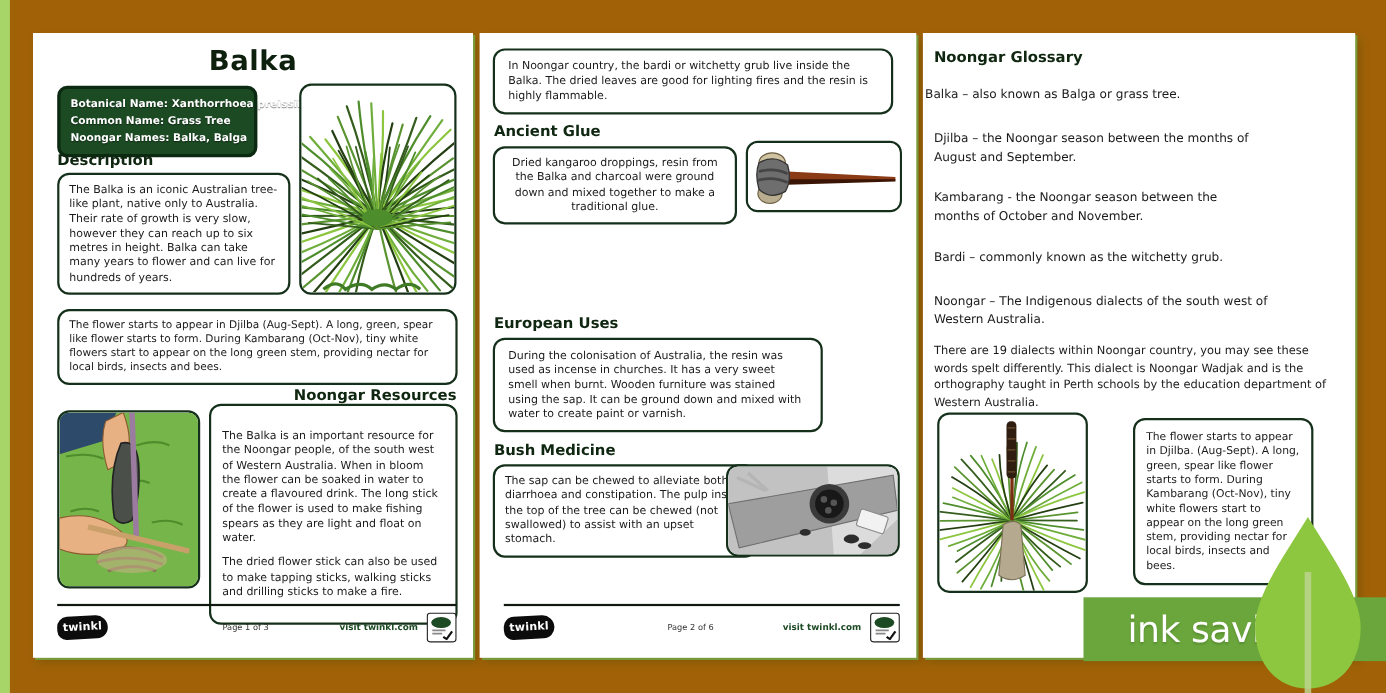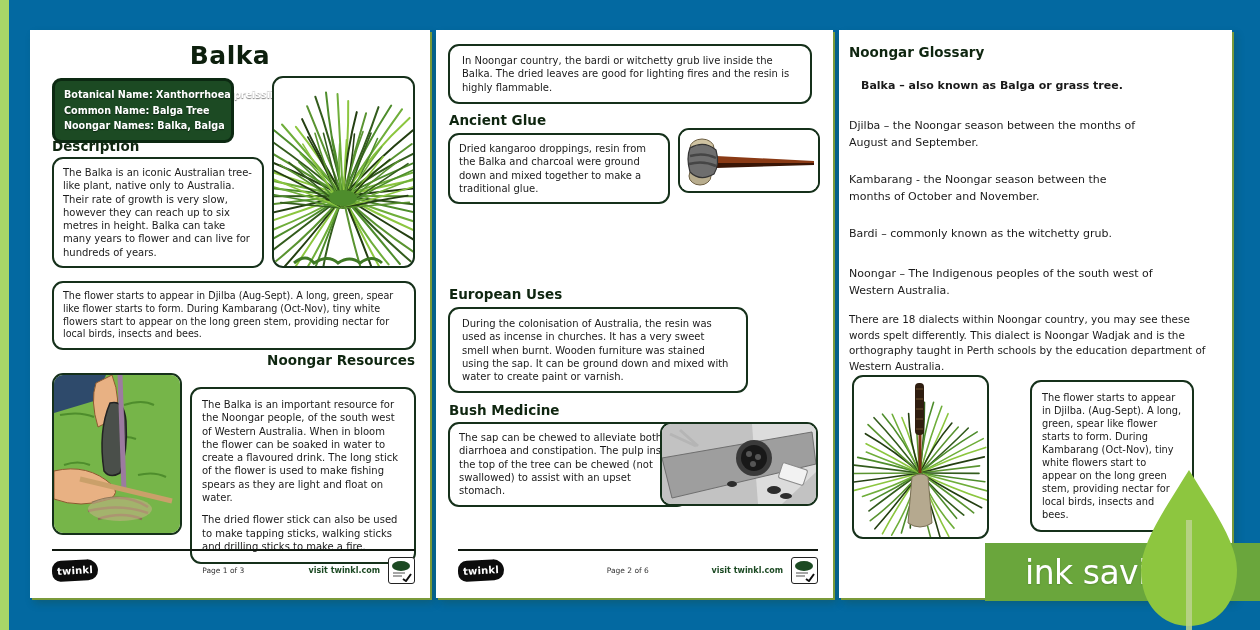--- a/index.html
+++ b/index.html
@@ -1,18 +1,18 @@
 <!DOCTYPE html>
 <html><head>
 <meta charset="utf-8">
 <style>
   * { margin:0; padding:0; box-sizing:border-box; }
   html,body { width:1260px; height:630px; }
   body { font-family:"DejaVu Sans", sans-serif; background:#d8eda5; overflow:hidden; }
-  #canvas { position:relative; width:1260px; height:630px; background:#0369a1; }
+  #canvas { position:relative; width:1260px; height:630px; background:#a16207; }
   #canvas::before { content:""; position:absolute; left:0; top:0; width:9px; height:630px; background:#a8d568; z-index:3; }
 
   .page { position:absolute; top:30px; height:568px; background:#ffffff; box-shadow:2px 2px 0 #7a9a3a, 4px 5px 8px rgba(40,60,10,.25); z-index:1; }
   #page-1 { left:30px;  width:400px; }
   #page-2 { left:436px; width:397px;padding-left:36px; }
   #page-3 { left:839px; width:393px; }
 
   .abs { position:absolute; }
   .box { background:#fff; border:2px solid #15301a; border-radius:11px; padding:7px 9px; }
   .body-text { font-size:10px; line-height:1.33; color:#1a1a1a; }
@@ -43,21 +43,21 @@
 </head>
 <body>
 
 <div id="canvas">
 
   <div class="page" id="page-1">
     <h1 class="title abs" style="top:11px;">Balka</h1>
 
     <div class="info-box abs" style="left:22px; top:48px; width:182px;">
       <div>Botanical Name: Xanthorrhoea preissii</div>
-      <div>Common Name: Balga Tree</div>
+      <div>Common Name: Grass Tree</div>
       <div>Noongar Names: Balka, Balga</div>
     </div>
 
     <div class="img-box abs" style="left:242px; top:46px; width:143px; height:192px;">
       <svg width="139" height="188" viewBox="0 0 139 188">
         <g class="fan">
             <path d="M69,118 Q53.6,160.5 48.3,195.3" stroke="#335c1d" stroke-width="2" fill="none" stroke-linecap="round"></path>
             <path d="M69,118 Q51.2,164.5 36.2,202.5" stroke="#4e8d2c" stroke-width="2" fill="none" stroke-linecap="round"></path>
             <path d="M69,118 Q48.4,166.5 23.2,206.1" stroke="#6fae3a" stroke-width="2" fill="none" stroke-linecap="round"></path>
             <path d="M69,118 Q36.0,165.7 11.2,204.7" stroke="#8cc63f" stroke-width="2" fill="none" stroke-linecap="round"></path>
@@ -173,21 +173,21 @@
         <line x1="26" y1="104" x2="118" y2="126" stroke="#caa06a" stroke-width="5"></line>
         <g stroke="#8a7355" stroke-width="2.5" fill="none">
           <path d="M38,128 q30,-12 56,4"></path>
             <path d="M34,136 q32,-8 60,2"></path>
             <path d="M44,144 q24,-8 44,0"></path>
         </g>
         <ellipse cx="66" cy="134" rx="32" ry="12" fill="#c9b089" opacity=".55"></ellipse>
       </svg>
     </div>
 
-    <div class="box abs" style="left:160px; top:357px; width:226px; min-height:162px; padding:9px 10px;">
+    <div class="box abs" style="left:160px; top:337px; width:226px; min-height:162px; padding:21px 10px;">
       <p class="body-text">The Balka is an important resource for the Noongar people, of the south west of Western Australia. When in bloom the flower can be soaked in water to create a flavoured drink. The long stick of the flower is used to make fishing spears as they are light and float on water.</p>
       <p class="body-text" style="margin-top:9px;">The dried flower stick can also be used to make tapping sticks, walking sticks and drilling sticks to make a fire.</p>
     </div>
 
     <div class="abs footer-line" style="top:519px;"></div>
     <div class="abs footer" style="top:523px;">
       <div class="twinkl-blob">
           <span>twinkl</span>
         </div>
       <div class="footer-page">Page 1 of 3</div>
@@ -203,21 +203,21 @@
     </div>
   </div>
 
   <div class="page" id="page-2">
     <div class="box abs" style="left:12px; top:14px; width:364px; min-height:50px; padding:8px 12px;">
       <p class="body-text">In Noongar country, the bardi or witchetty grub live inside the Balka. The dried leaves are good for lighting fires and the resin is highly flammable.</p>
     </div>
 
     <div class="heading abs" style="left:13px; top:82px;">Ancient Glue</div>
 
-    <div class="box abs" style="left:12px; top:103px; width:222px; min-height:60px;">
+    <div class="box abs" style="left:12px; top:103px; width:222px; min-height:60px;text-align:center;">
       <p class="body-text">Dried kangaroo droppings, resin from the Balka and charcoal were ground down and mixed together to make a traditional glue.</p>
     </div>
 
     <div class="img-box abs" style="left:242px; top:98px; width:142px; height:65px;">
       <svg width="138" height="61" viewBox="0 0 138 61">
         <rect width="138" height="61" fill="#fff"></rect>
         <polygon points="36,26 134,31 134,34 36,37" fill="#8a3a15"></polygon>
         <polygon points="36,33 134,33 134,35 36,38" fill="#3a1505"></polygon>
         <ellipse cx="22" cy="18" rx="12" ry="9" fill="#cfc3a2" stroke="#6b5d40" stroke-width="1"></ellipse>
         <ellipse cx="20" cy="46" rx="11" ry="9" fill="#b8ad8e" stroke="#6b5d40" stroke-width="1"></ellipse>
@@ -275,26 +275,26 @@
             <line x1="3" y1="17" x2="12" y2="17" stroke="#888" stroke-width="1.5"></line>
             <path d="M13,20 l3,2 l5,-7" stroke="#111" stroke-width="2" fill="none"></path>
           </svg>
       </div>
     </div>
   </div>
 
   <div class="page" id="page-3">
     <div class="heading abs" style="left:10px; top:14px;">Noongar Glossary</div>
 
-    <div class="glossary-entry abs" style="left:22px; top:48px; width:360px;font-weight:bold;">Balka – also known as Balga or grass tree.</div>
+    <div class="glossary-entry abs" style="left:2px; top:48px; width:360px;">Balka – also known as Balga or grass tree.</div>
     <div class="glossary-entry abs" style="left:10px; top:88px; width:322px;">Djilba – the Noongar season between the months of August and September.</div>
     <div class="glossary-entry abs" style="left:10px; top:196px; width:360px;">Bardi – commonly known as the witchetty grub.</div>
     <div class="glossary-entry abs" style="left:10px; top:142px; width:300px;">Kambarang - the Noongar season between the months of October and November.</div>
-    <div class="glossary-entry abs" style="left:10px; top:236px; width:316px;">Noongar – The Indigenous peoples of the south west of Western Australia.</div>
-    <div class="glossary-entry abs" style="left:10px; top:282px; width:374px; font-size:10.4px;">There are 18 dialects within Noongar country, you may see these words spelt differently. This dialect is Noongar Wadjak and is the orthography taught in Perth schools by the education department of Western Australia.</div>
+    <div class="glossary-entry abs" style="left:10px; top:236px; width:316px;">Noongar – The Indigenous dialects of the south west of Western Australia.</div>
+    <div class="glossary-entry abs" style="left:10px; top:282px; width:374px; font-size:10.4px;">There are 19 dialects within Noongar country, you may see these words spelt differently. This dialect is Noongar Wadjak and is the orthography taught in Perth schools by the education department of Western Australia.</div>
 
     <div class="img-box abs" style="left:13px; top:345px; width:137px; height:164px;">
       <svg width="133" height="160" viewBox="0 0 133 160">
         <g class="fan">
             <path d="M66,96 Q56.1,126.3 56.3,151.1" stroke="#335c1d" stroke-width="1.6" fill="none" stroke-linecap="round"></path>
             <path d="M66,96 Q55.3,129.0 47.4,156.0" stroke="#4e8d2c" stroke-width="1.6" fill="none" stroke-linecap="round"></path>
             <path d="M66,96 Q54.1,130.2 37.7,158.2" stroke="#6fae3a" stroke-width="1.6" fill="none" stroke-linecap="round"></path>
             <path d="M66,96 Q43.1,129.5 28.4,156.8" stroke="#8cc63f" stroke-width="1.6" fill="none" stroke-linecap="round"></path>
             <path d="M66,96 Q43.0,126.7 20.9,151.8" stroke="#243f12" stroke-width="1.6" fill="none" stroke-linecap="round"></path>
             <path d="M66,96 Q44.3,122.2 16.3,143.7" stroke="#5a9431" stroke-width="1.6" fill="none" stroke-linecap="round"></path>

